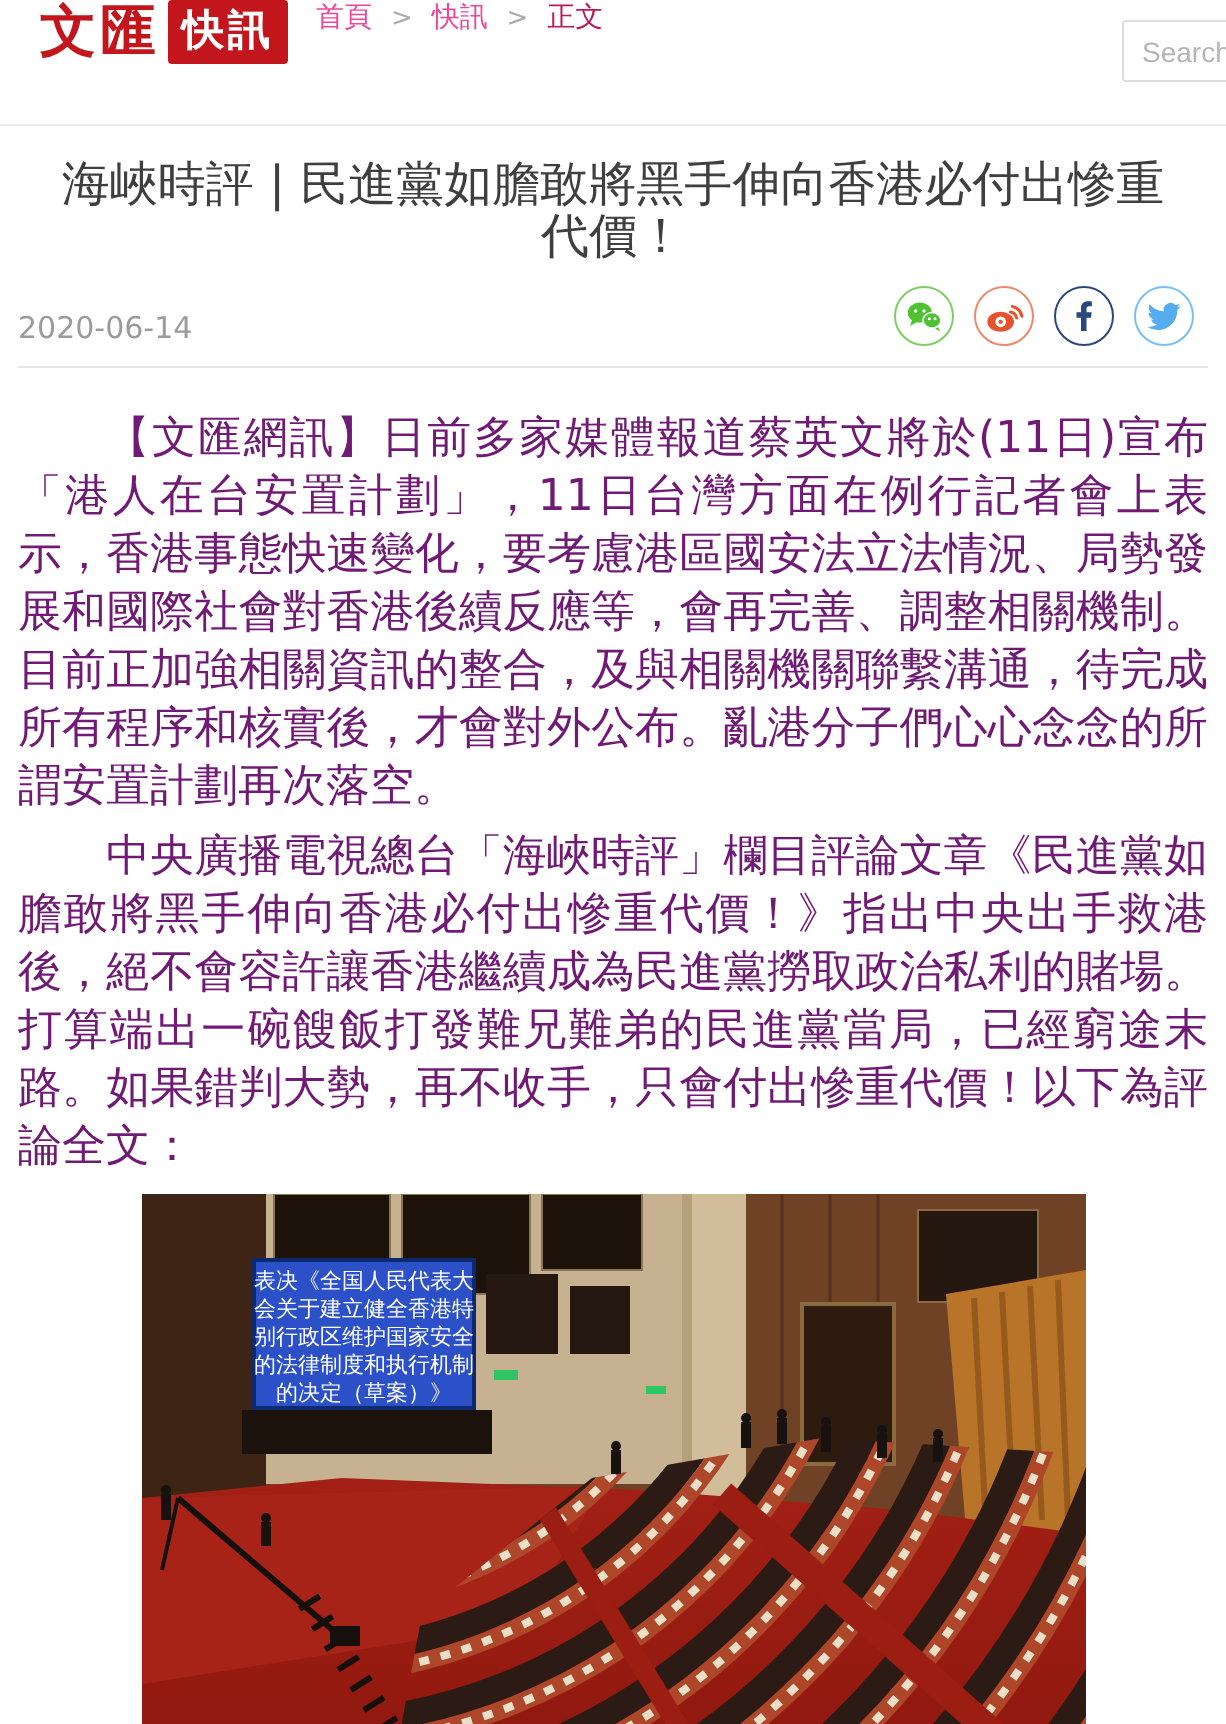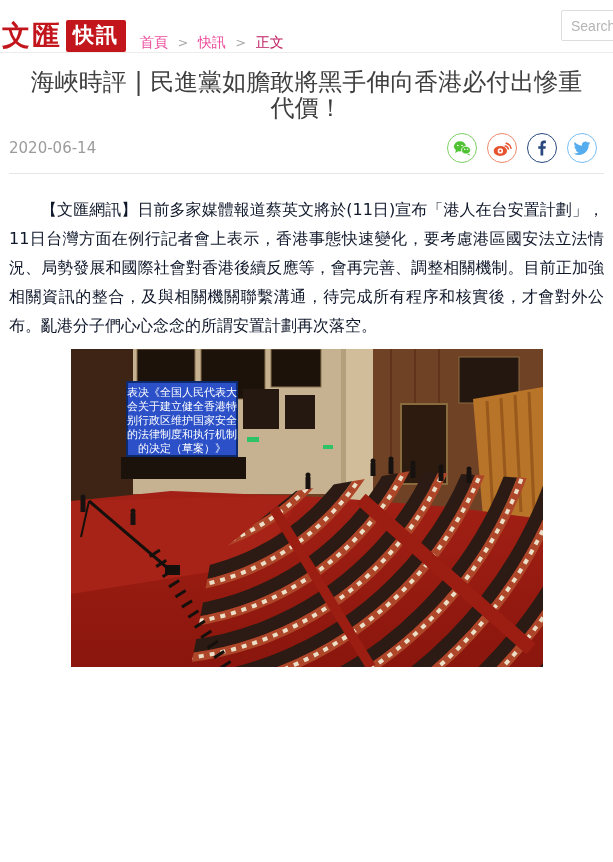--- a/index.html
+++ b/index.html
@@ -1,50 +1,50 @@
 <!DOCTYPE html>
 <html><head>
 <meta charset="utf-8">
 <style>
   * { margin:0; padding:0; box-sizing:border-box; }
   html,body { background:#fff; }
   body { width:613px; height:862px; overflow:hidden; font-family:"DejaVu Sans","Liberation Sans",sans-serif; color:#3d3d3d; }
   .page { width:613px; position:relative; }
 
   
-  .site-header { position:relative; height:53px; display:flex; align-items:flex-end; padding:0 2px; border-bottom:1px solid #ececec; }
+  .site-header { position:relative; height:63px; display:flex; align-items:flex-start; padding:0 20px; border-bottom:1px solid #ececec; }
   .logo { display:flex; align-items:center; cursor:pointer; }
   .logo-main { font-family:"DejaVu Serif","Liberation Serif",serif; font-weight:bold; font-size:28px; color:#c3161c; letter-spacing:2px; line-height:1; }
   .logo-badge { display:inline-block; margin-left:4px; background:#c3161c; color:#fff; font-weight:bold; font-size:21px; line-height:1; padding:5px 7px 6px; border-radius:2px; letter-spacing:2px; }
   .breadcrumb { margin-left:14px; font-size:14px; color:#999; white-space:nowrap; }
   .breadcrumb a { color:#ec4899; text-decoration:none; cursor:pointer; }
   .breadcrumb .sep { color:#aaa; margin:0 5px; font-size:13px; }
   .breadcrumb .current { color:#be185d; }
   .search { position:absolute; left:561px; top:10px; width:130px; height:31px; border:1px solid #ddd; border-radius:2px; padding:0 9px; font-size:14px; color:#444; outline:none; }
   .search::placeholder { color:#b5b5b5; }
 
   
   .article-title { font-weight:normal; font-size:24px; line-height:26px; color:#3f3f3f; text-align:center; padding:16px 22px 0; }
 
   
-  .meta { display:flex; align-items:center; padding:12px 10px 10px 9px; }
+  .meta { display:flex; align-items:flex-end; padding:12px 10px 10px 9px; }
   .date { font-size:15px; color:#9b9b9b; }
   .share { margin-left:auto; display:flex; gap:10px; padding-right:6px; }
   .share-btn { width:30px; height:30px; border-radius:50%; background:#fff; display:flex; align-items:center; justify-content:center; cursor:pointer; padding:0; }
   .share-btn svg { display:block; }
   .b-wechat  { border:1px solid #7ecf63; }
   .b-weibo   { border:1px solid #eb8a6b; }
   .b-facebook{ border:1px solid #29487d; }
   .b-twitter { border:1px solid #79bff3; }
 
   .divider-inset { height:1px; background:#e6e6e6; margin:0 9px; }
 
   
   .article-body { padding:0 9px; }
-  .article-body p { font-size:16px; line-height:29px; color:#0f172a; text-align:justify; text-indent:2em; margin-top:21px; }
+  .article-body p { font-size:22px; line-height:29px; color:#701a75; text-align:justify; text-indent:2em; margin-top:21px; }
   .article-body p + p { margin-top:6px; }
 
   figure.photo { margin:9px auto 0; width:472px; }
   figure.photo svg { display:block; }
   .screen-line { fill:#ffffff; font-size:11px; font-family:"DejaVu Sans",sans-serif; }
 
   .row-people { fill:none; stroke:#2b1b14; stroke-width:13; }
   .row-desk   { fill:none; stroke:#ae4629; stroke-width:9; }
   .row-paper  { fill:none; stroke:#ecdfc8; stroke-width:4; stroke-dasharray:5 6; }
 </style>
@@ -109,20 +109,21 @@
         </svg>
       </button>
 
     </div>
   </div>
 
   <div class="divider-inset"></div>
 
   <article class="article-body">
     <p>【文匯網訊】日前多家媒體報道蔡英文將於(11日)宣布「港人在台安置計劃」，11日台灣方面在例行記者會上表示，香港事態快速變化，要考慮港區國安法立法情況、局勢發展和國際社會對香港後續反應等，會再完善、調整相關機制。目前正加強相關資訊的整合，及與相關機關聯繫溝通，待完成所有程序和核實後，才會對外公布。亂港分子們心心念念的所謂安置計劃再次落空。</p>
+    <p>中央廣播電視總台「海峽時評」欄目評論文章《民進黨如膽敢將黑手伸向香港必付出慘重代價！》指出中央出手救港後，絕不會容許讓香港繼續成為民進黨撈取政治私利的賭場。打算端出一碗餿飯打發難兄難弟的民進黨當局，已經窮途末路。如果錯判大勢，再不收手，只會付出慘重代價！以下為評論全文：</p>
 
     <figure class="photo">
       <svg width="472" height="318" viewBox="0 0 472 318">
         <defs>
           <linearGradient id="carpet" x1="0" y1="0" x2="0" y2="1">
             <stop offset="0" stop-color="#a32015"></stop>
             <stop offset="1" stop-color="#8a160d"></stop>
           </linearGradient>
           <clipPath id="seatclip">
             <polygon points="120,318 472,318 472,130 340,122 225,142 140,210"></polygon>

